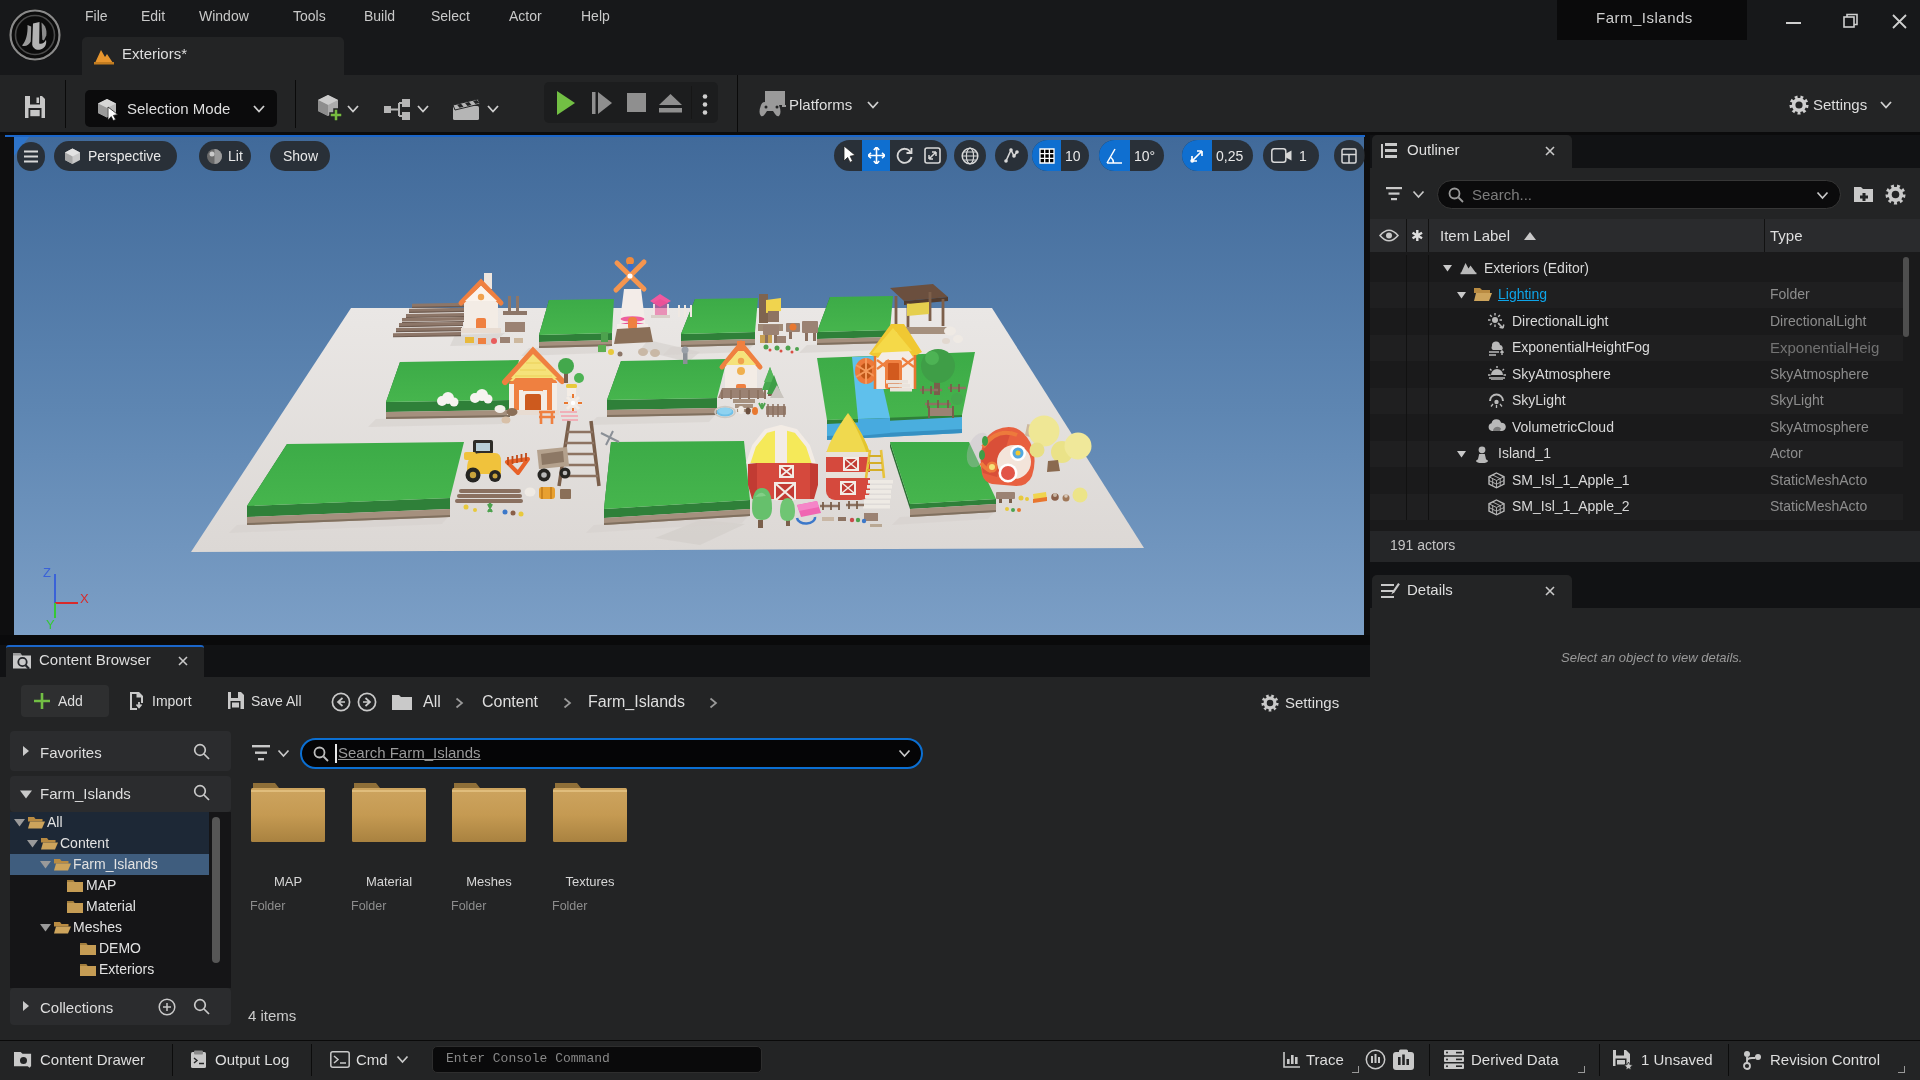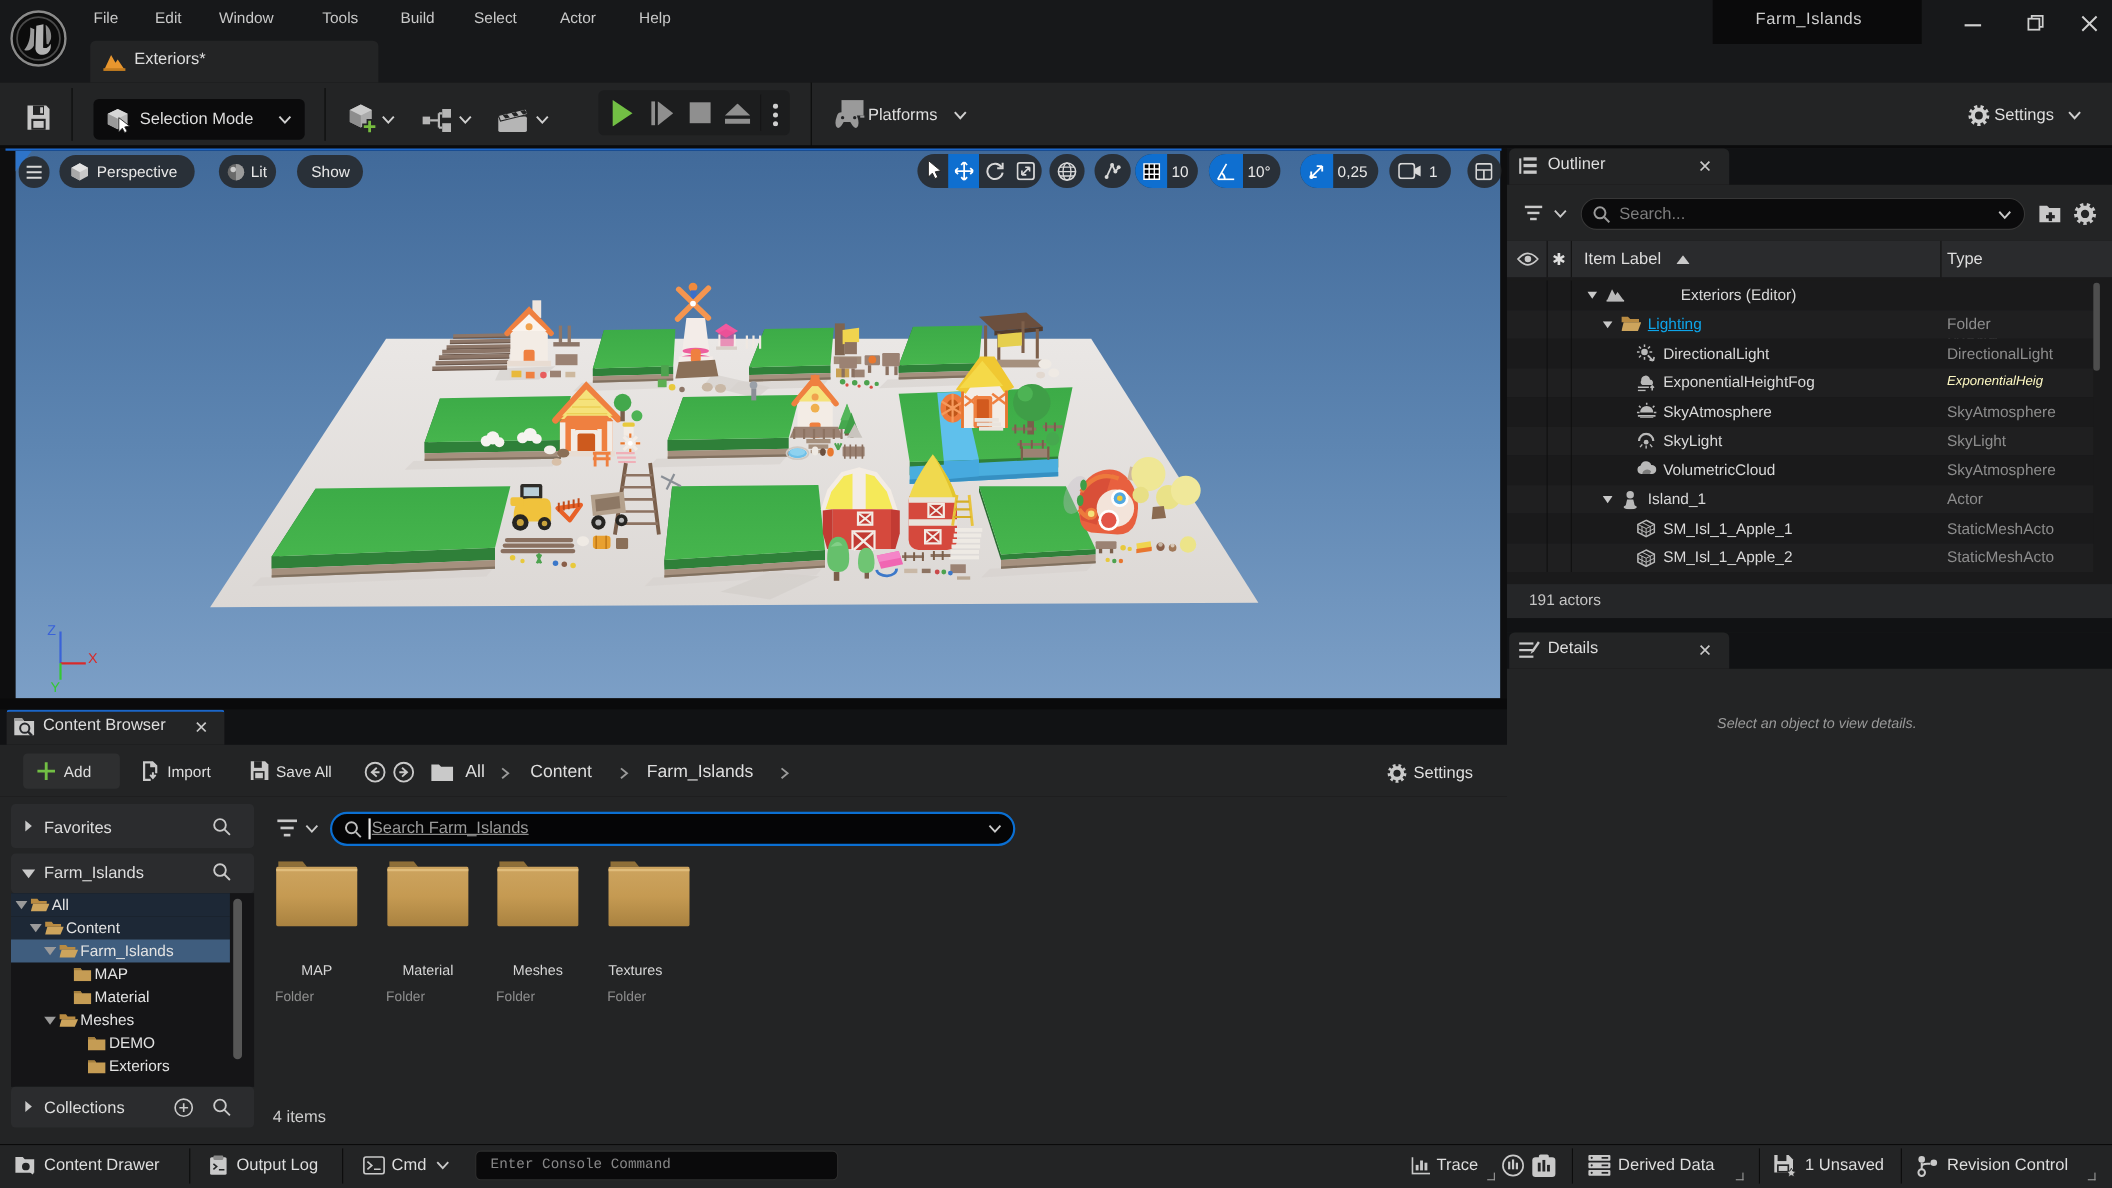--- a/index.html
+++ b/index.html
@@ -744,21 +744,21 @@
 <div class="txt w" style="left:1770px;top:227px;font-size:15px;">Type</div>
 <div id="outliner-rows">
 <div class="abs" style="left:1370px;top:255.0px;width:533px;height:26.5px;background:#1a1a1b;"></div>
 <svg class="abs" style="left:1443px;top:265.2px;" width="9" height="7" viewBox="0 0 9 7">
         <path d="M0 0 h9 L4.5 6.5 Z" fill="#c9c9c9"></path>
       </svg>
 <svg class="abs" style="left:1460px;top:260.25px;" width="17" height="15" viewBox="0 0 17 15">
         <path d="M1 13 L5.5 3 L8.5 8.5 L10.5 5.5 L16 13 Z" fill="#b9b9b9"></path>
         <rect x="0.5" y="12.6" width="16" height="1.6" fill="#b9b9b9"></rect>
       </svg>
-<div class="txt" style="left:1484px;top:259.8px;color:#d9d9d9;font-size:14px;margin-left:44px;">Exteriors (Editor)</div>
+<div class="txt" style="left:1484px;top:259.8px;color:#d9d9d9;font-size:14px;">Exteriors (Editor)</div>
 <div class="txt" style="left:1770px;top:259.8px;color:#8d8d8d;font-size:18px;margin-top:40px;">World</div>
 <div class="abs" style="left:1370px;top:281.5px;width:533px;height:26.5px;background:#1f1f20;"></div>
 <svg class="abs" style="left:1457px;top:291.8px;" width="9" height="7" viewBox="0 0 9 7">
         <path d="M0 0 h9 L4.5 6.5 Z" fill="#c9c9c9"></path>
       </svg>
 <svg class="abs" style="left:1474px;top:286.75px;" width="18" height="14" viewBox="0 0 18 14">
         <path d="M0 1 h6 l2 2 h8 v3 h-16 z" fill="#b98b42"></path>
         <path d="M2 6 h16 l-3 8 h-15 z" fill="#cda45c"></path>
       </svg>
 <div class="txt" style="left:1498px;top:286.2px;color:#0ea5e9;font-size:14px;text-decoration:underline;">Lighting</div>
@@ -775,21 +775,21 @@
 <div class="txt" style="left:1770px;top:312.8px;color:#8d8d8d;font-size:14px;">DirectionalLight</div>
 <div class="abs" style="left:1370px;top:334.5px;width:533px;height:26.5px;background:#1f1f20;"></div>
 <svg class="abs" style="left:1488px;top:339.75px;" width="18" height="16" viewBox="0 0 18 16">
         <path d="M4 6 a4 4 0 0 1 8 -1 a3 3 0 0 1 2 5 h-9 a3 3 0 0 1 -1 -4" fill="#b9b9b9"></path>
         <g stroke="#b9b9b9" stroke-width="1.5">
           <path d="M1 12 h10 M1 15 h7"></path>
         </g>
         <path d="M14 15 v-4 M12.4 12.6 l1.6 -1.8 1.6 1.8" stroke="#b9b9b9" stroke-width="1.4" fill="none"></path>
       </svg>
 <div class="txt" style="left:1512px;top:339.2px;color:#d9d9d9;font-size:14px;">ExponentialHeightFog</div>
-<div class="txt" style="left:1770px;top:339.2px;color:#fef9c3;font-size:12px;font-style:italic;">ExponentialHeig</div>
+<div class="txt" style="left:1770px;top:339.2px;color:#737373;font-size:15px;">ExponentialHeig</div>
 <div class="abs" style="left:1370px;top:361.0px;width:533px;height:26.5px;background:#1a1a1b;"></div>
 <svg class="abs" style="left:1488px;top:366.25px;" width="18" height="14" viewBox="0 0 18 14">
         <path d="M3 9 a6 6 0 0 1 12 0 z" fill="#b9b9b9"></path>
         <g stroke="#b9b9b9" stroke-width="1.4">
           <path d="M9 0 v2 M2 3 l1.5 1.5 M16 3 l-1.5 1.5 M0 9 h2.5 M15.5 9 h2.5"></path>
         </g>
         <path d="M1 12 h16 M3 14 h12" stroke="#b9b9b9" stroke-width="1.5"></path>
       </svg>
 <div class="txt" style="left:1512px;top:365.8px;color:#d9d9d9;font-size:14px;">SkyAtmosphere</div>
 <div class="txt" style="left:1770px;top:365.8px;color:#8d8d8d;font-size:14px;">SkyAtmosphere</div>
@@ -1078,21 +1078,21 @@
           <linearGradient id="fg553" x1="0" y1="0" x2="0" y2="1">
             <stop offset="0" stop-color="#cda45f"></stop>
             <stop offset="0.5" stop-color="#c59a52"></stop>
             <stop offset="1" stop-color="#a98240"></stop>
           </linearGradient>
         </defs>
         <path d="M2 0 h22 l4 5 h-26 z" fill="#8f6f38"></path>
         <rect x="0" y="5" width="74" height="54" rx="1.5" fill="url(#fg553)"></rect>
         <path d="M0 7 h74 v2 h-74 z" fill="#e0bd7c"></path>
       </svg>
-<div class="txt" style="left:553px;top:874px;width:74px;color:#d6d6d6;">Textures</div>
+<div class="txt" style="left:553px;top:874px;width:74px;text-align:center;color:#d6d6d6;">Textures</div>
 <div class="txt" style="left:552px;top:899px;color:#8d8d8d;font-size:12.5px;">Folder</div>
 <div class="txt" style="left:248px;top:1007px;color:#cccccc;font-size:15px;">4 items</div>
 </div>
 
 <div class="abs" style="left:0;top:1040px;width:1920px;height:40px;background:#232425;border-top:1px solid #0a0a0a;"></div>
 <div id="statusbar">
 <svg class="abs" style="left:13px;top:1050px;" width="21" height="19" viewBox="0 0 22 20">
         <path d="M1 2 h7 l2 2 h9 v13 h-18 z" fill="#c9c9c9"></path>
         <circle cx="11" cy="11" r="4.5" fill="#232425" stroke="#c9c9c9" stroke-width="1.6"></circle>
         <path d="M14 14 l4 4" stroke="#c9c9c9" stroke-width="2"></path>

